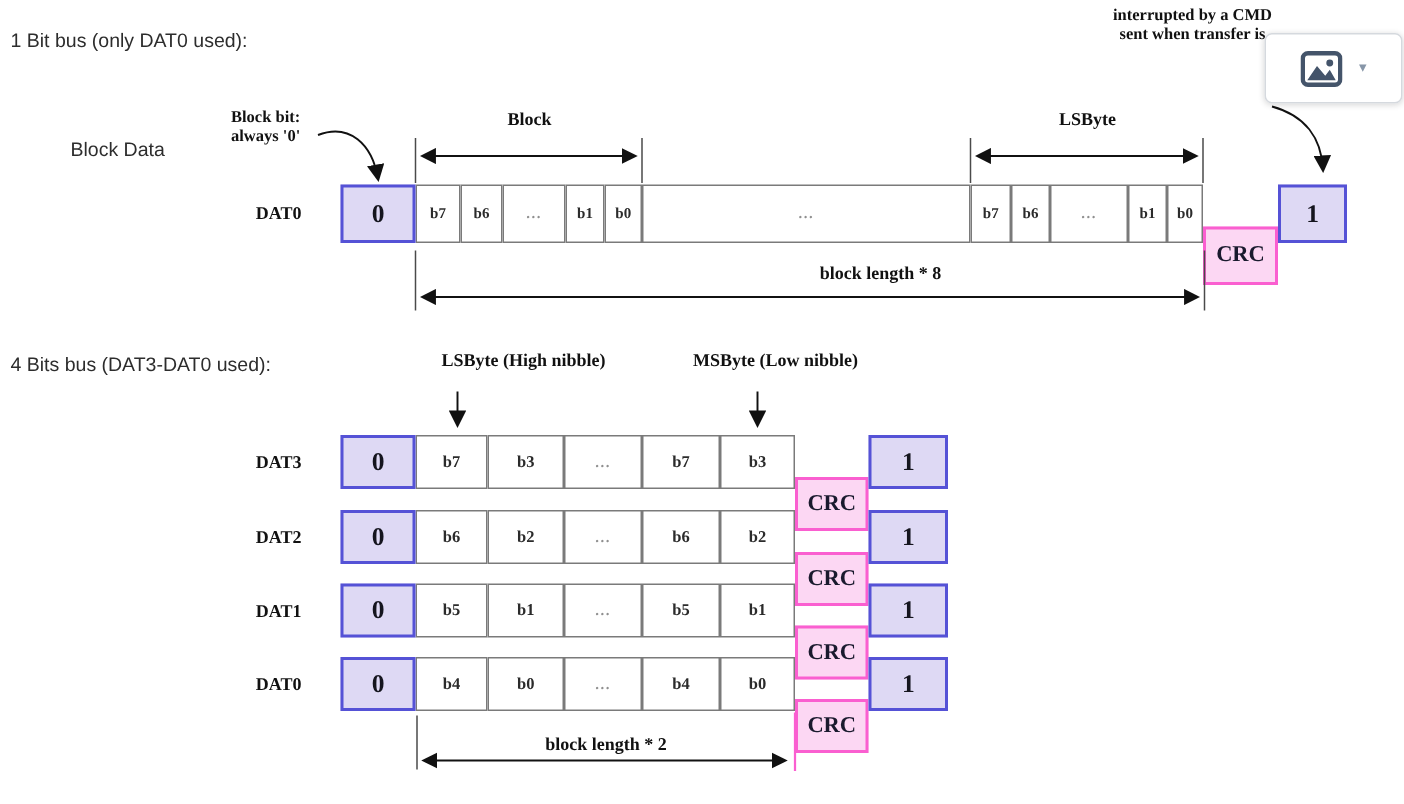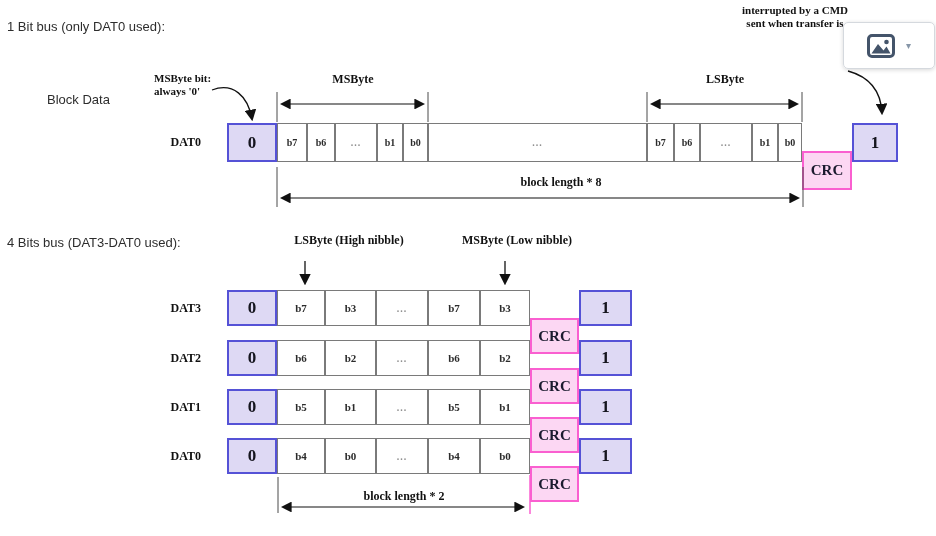--- a/index.html
+++ b/index.html
@@ -87,25 +87,25 @@
 
     <line x1="278" y1="477" x2="278" y2="513" stroke="#4a4a4a" stroke-width="1"></line>
     <line x1="530" y1="475" x2="530" y2="514" stroke="#fa5fd0" stroke-width="1.5"></line>
     <line x1="283" y1="507" x2="523" y2="507" stroke="#111" stroke-width="1.2" marker-start="url(#ah)" marker-end="url(#ah)"></line>
   </svg>
 
   <div class="abs sans-title" style="left:7px;top:19px;">1 Bit bus (only DAT0 used):</div>
   <div class="abs sans-title" style="left:47px;top:92px;">Block Data</div>
 
   <div class="abs small-note" style="left:154px;top:72px;">
-    <div>MSByte bit:</div>
+    <div>Block bit:</div>
     <div>always '0'</div>
   </div>
 
-  <div class="abs slabel center" style="left:303px;top:72px;width:100px;">MSByte</div>
+  <div class="abs slabel center" style="left:303px;top:72px;width:100px;">Block</div>
   <div class="abs slabel center" style="left:675px;top:72px;width:100px;">LSByte</div>
 
   <div id="endnote" class="abs small-note center">
     <div>interrupted by a CMD</div>
     <div>sent when transfer is</div>
   </div>
 
   <div id="popup" class="abs">
     <svg width="28" height="24" viewBox="0 0 28 24">
       <rect x="1.5" y="1.5" width="25" height="21" rx="3.5" fill="#ffffff" stroke="#44546a" stroke-width="3"></rect>
@@ -128,21 +128,21 @@
         <div class="cell plain" style="width: 27px;">b7</div>
         <div class="cell plain" style="width: 26px;">b6</div>
         <div class="cell dots" style="width: 52px;">...</div>
         <div class="cell plain" style="width: 26px;">b1</div>
         <div class="cell plain" style="width: 24px;">b0</div>
         <div class="cell crc" style="width: 50px;">CRC</div>
         <div class="cell end" style="width: 46px;">1</div>
       </div>
   </div>
 
-  <div class="abs slabel center" style="left:277px;top:175px;width:568px;">block length * 8</div>
+  <div class="abs slabel center" style="left:277px;top:175px;width:568px;padding-left:26px;">block length * 8</div>
 
   <div class="abs sans-title" style="left:7px;top:235px;">4 Bits bus (DAT3-DAT0 used):</div>
   <div class="abs slabel center" style="left:269px;top:233px;width:160px;">LSByte (High nibble)</div>
   <div class="abs slabel center" style="left:437px;top:233px;width:160px;">MSByte (Low nibble)</div>
 
   <div id="rows4">
       <div class="bitrow row4" style="top: 290px;">
         <div class="rowlabel">DAT3</div>
         <div class="cells">
           <div class="cell start" style="width: 50px;">0</div>

